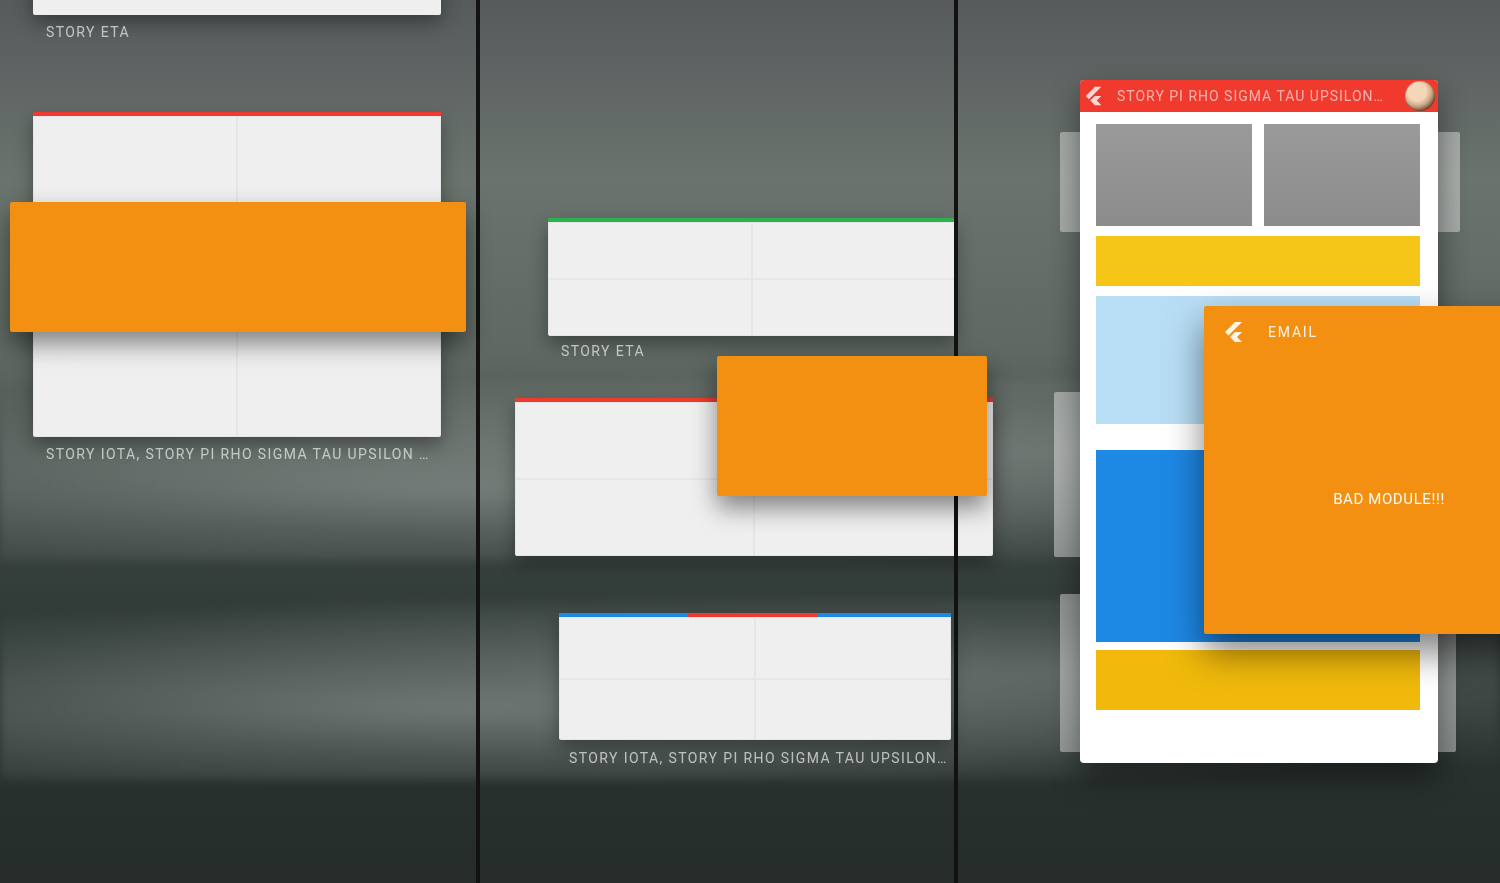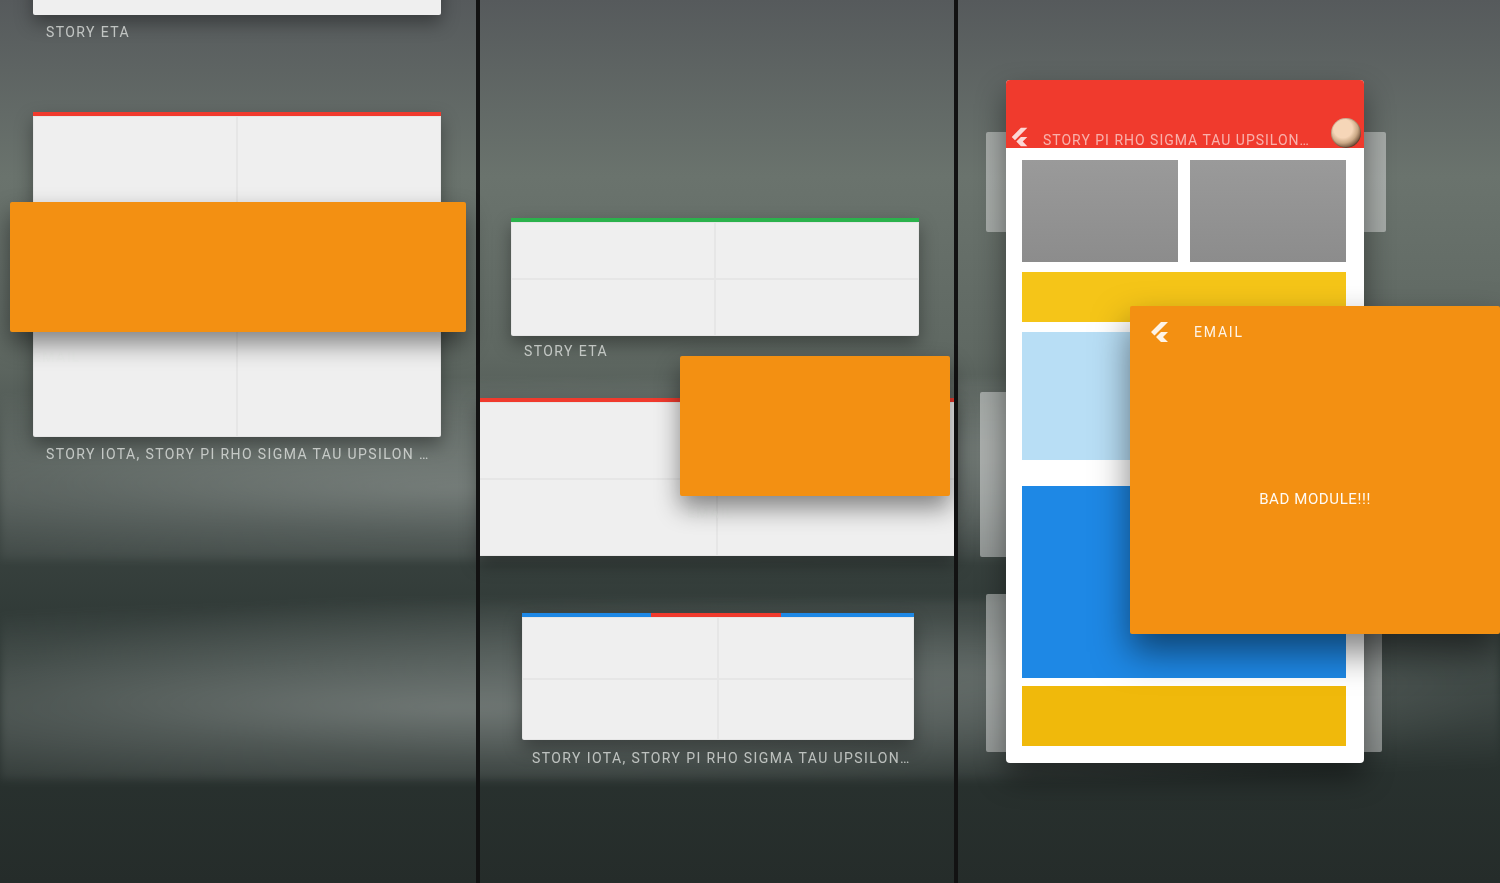--- a/index.html
+++ b/index.html
@@ -32,20 +32,21 @@
                 radial-gradient(ellipse at 70% 40%, rgba(210,215,212,0.35), transparent 70%);
     filter: blur(4px);
   }
   .bg::before { top: 380px; opacity: .55; }
   .bg::after  { top: 600px; opacity: .65; }
 
   .root {
     position: absolute;
     inset: 0;
     display: flex;
+    gap: 37px;
   }
   .pane {
     position: relative;
     height: 100%;
     flex: 0 0 auto;
   }
   .pane-left   { width: 478px; }
   .pane-mid    { width: 478px; }
   .pane-right  { width: 544px; }
   .divider {
@@ -102,24 +103,24 @@
 
   
   .phone-card {
     position: absolute;
     background: #fff;
     border-radius: 4px;
     box-shadow: 0 14px 30px rgba(0,0,0,0.45);
     overflow: hidden;
   }
   .phone-header {
-    height: 68px;
+    height: 32px;
     background: #f03a2d;
     display: flex;
-    align-items: flex-end;
+    align-items: center;
     padding: 0 3px;
     color: rgba(255,255,255,0.6);
     font-size: 14px;
     letter-spacing: 1px;
   }
   .phone-header .flutter-icon {
     width: 22px; height: 22px;
     margin-right: 12px;
     flex-shrink: 0;
   }

